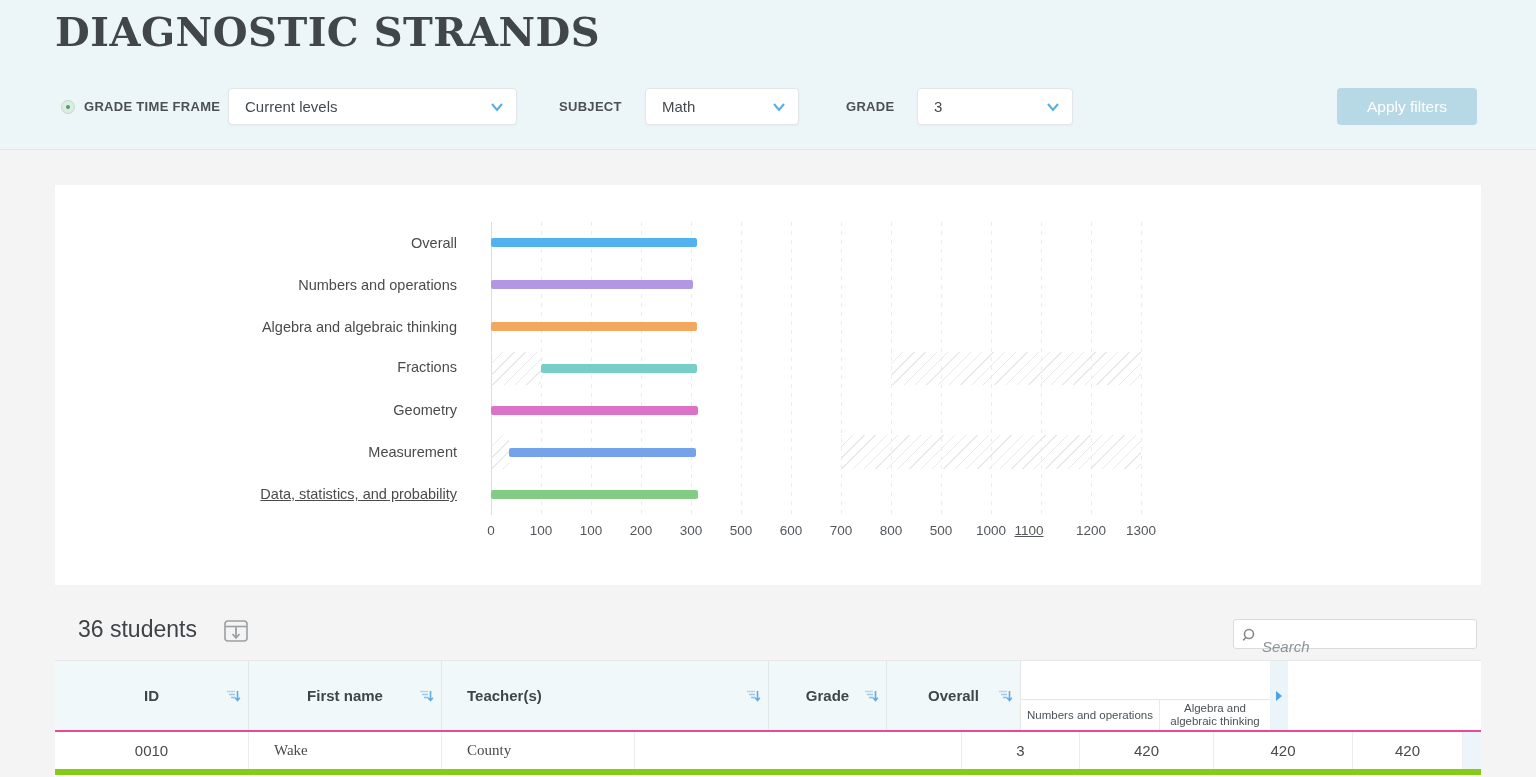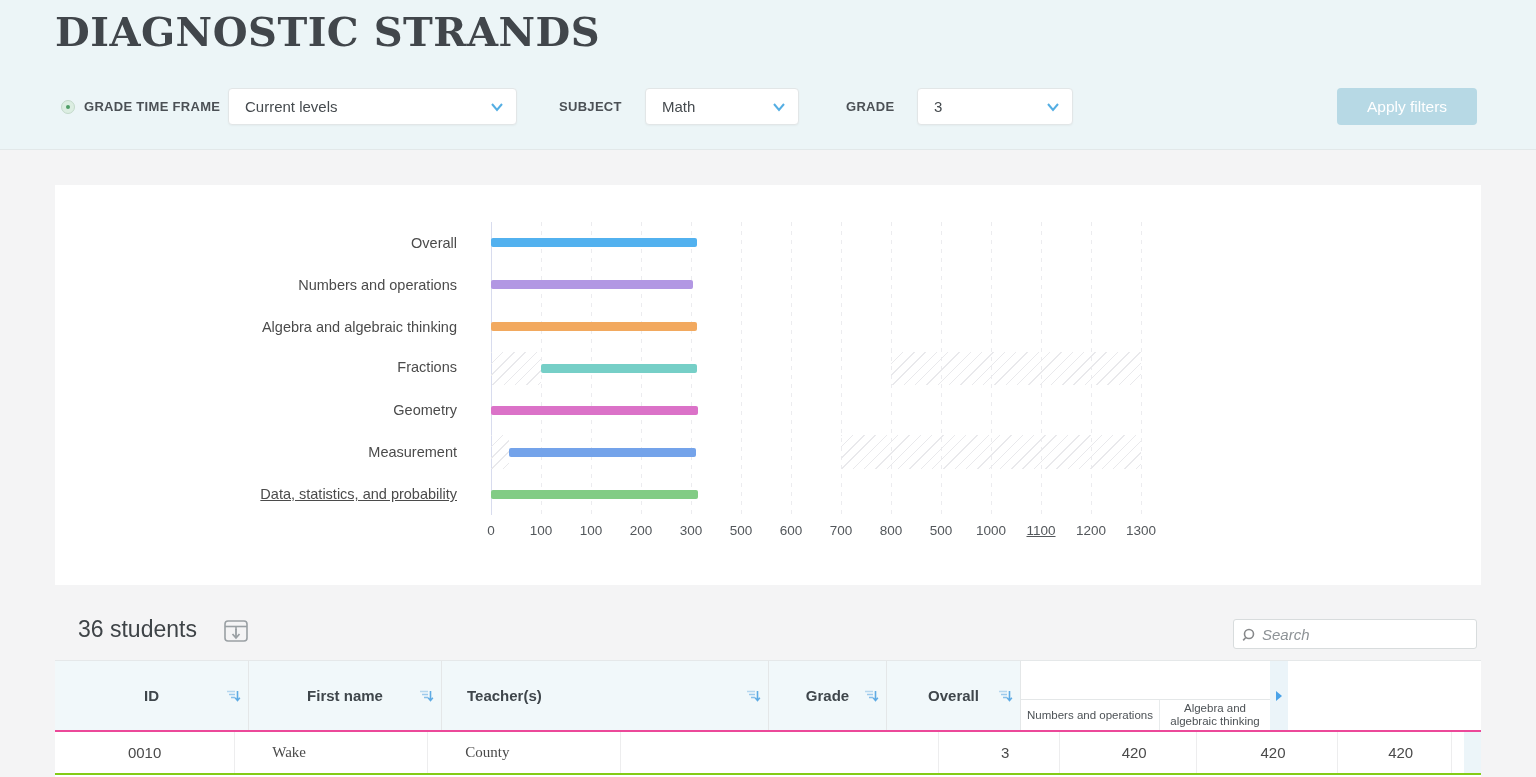--- a/index.html
+++ b/index.html
@@ -41,41 +41,41 @@
   .tick-label { position:absolute; top:301px; width:70px; margin-left:-35px; text-align:center;
                 font-size:13.5px; color:#53575b; }
 
   
   .students-head { position:absolute; left:78px; top:616px; font-size:23px; color:#3e4347; }
   .export-btn { position:absolute; left:222px; top:618px; width:28px; height:28px; background:none;
                 border:none; cursor:pointer; }
   .search-box { position:absolute; left:1233px; top:619px; width:244px; height:30px; background:#fff;
                 border:1px solid #d8dcdd; border-radius:3px; }
   .search-box svg { position:absolute; left:8px; top:7px; }
-  .search-box input { position:absolute; left:28px; top:0; width:210px; height:28px; border:none;
+  .search-box input { position:absolute; left:28px; top:12px; width:210px; height:28px; border:none;
                       outline:none; font-style:italic; font-size:15px; color:#ef4444;
                       font-family:"Liberation Sans", sans-serif; background:transparent; }
   .search-box input::placeholder { color:#8d9296; }
 
   .table-wrap { position:absolute; left:55px; top:660px; width:1426px; height:130px; background:#fff;
                 border-top:1px solid #e5e8e9; }
   .thead { display:flex; height:71px; border-bottom:2px solid #ec4899; }
   .th { position:relative; background:#f1f8fa; border-right:1px solid #e4e7e8;
         display:flex; align-items:center; justify-content:center;
         font-size:15px; font-weight:bold; color:#3f464b; cursor:pointer; }
   .th .sort { position:absolute; right:7px; top:28px; }
   .group-col { display:flex; flex-direction:column; background:#fff; }
   .group-top { height:40px; border-bottom:1px solid #e4e7e8; }
   .group-cells { display:flex; height:31px; }
   .sub-th { border-right:1px solid #e8ebec; display:flex; align-items:center; justify-content:center;
             text-align:center; font-size:11.5px; color:#4d5256; line-height:12.5px; cursor:pointer;
             overflow:hidden; }
   .arrow-col { width:18px; background:#ebf4f9; display:flex; align-items:center; justify-content:center; }
   .arrow-col svg { cursor:pointer; }
-  .trow { display:flex; height:43px; border-bottom:2px solid #84cc16; background:#fff;gap:12px; }
+  .trow { display:flex; height:43px; border-bottom:6px solid #84cc16; background:#fff; }
   .td { border-right:1px solid #ededee; font-size:15px; color:#4a4a4a;
         display:flex; align-items:center; }
   .td.center { justify-content:center; }
   .td.left { padding-left:25px;font-family:Liberation Serif, serif; }
 </style>
 </head>
 <body>
 
 <div class="topbar">
   <div class="page-title">DIAGNOSTIC STRANDS</div>
@@ -138,21 +138,21 @@
       <div class="tick-label" style="left: 300px;">600</div>
       <div class="gridline" style="left: 350px;"></div>
       <div class="tick-label" style="left: 350px;">700</div>
       <div class="gridline" style="left: 400px;"></div>
       <div class="tick-label" style="left: 400px;">800</div>
       <div class="gridline" style="left: 450px;"></div>
       <div class="tick-label" style="left: 450px;">500</div>
       <div class="gridline" style="left: 500px;"></div>
       <div class="tick-label" style="left: 500px;">1000</div>
       <div class="gridline" style="left: 550px;"></div>
-      <div class="tick-label" style="left: 550px; text-decoration: underline;">1100</div>
+      <div class="tick-label" style="left: 538px; text-decoration: underline;">1100</div>
       <div class="gridline" style="left: 600px;"></div>
       <div class="tick-label" style="left: 600px;">1200</div>
       <div class="gridline" style="left: 650px;"></div>
       <div class="tick-label" style="left: 650px;">1300</div>
       <div class="bar" style="left: 0px; width: 206px; top: 16.4286px; background: rgb(82, 177, 239);"></div>
       <div class="bar" style="left: 0px; width: 202px; top: 58.2857px; background: rgb(178, 151, 227);"></div>
       <div class="bar" style="left: 0px; width: 206px; top: 100.143px; background: rgb(242, 169, 95);"></div>
       <div class="hatch" style="left: 0px; width: 50px; top: 129.571px; height: 33.8571px;"></div>
       <div class="hatch" style="left: 400px; width: 250px; top: 129.571px; height: 33.8571px;"></div>
       <div class="bar" style="left: 50px; width: 156px; top: 142px; background: rgb(118, 207, 199);"></div>

